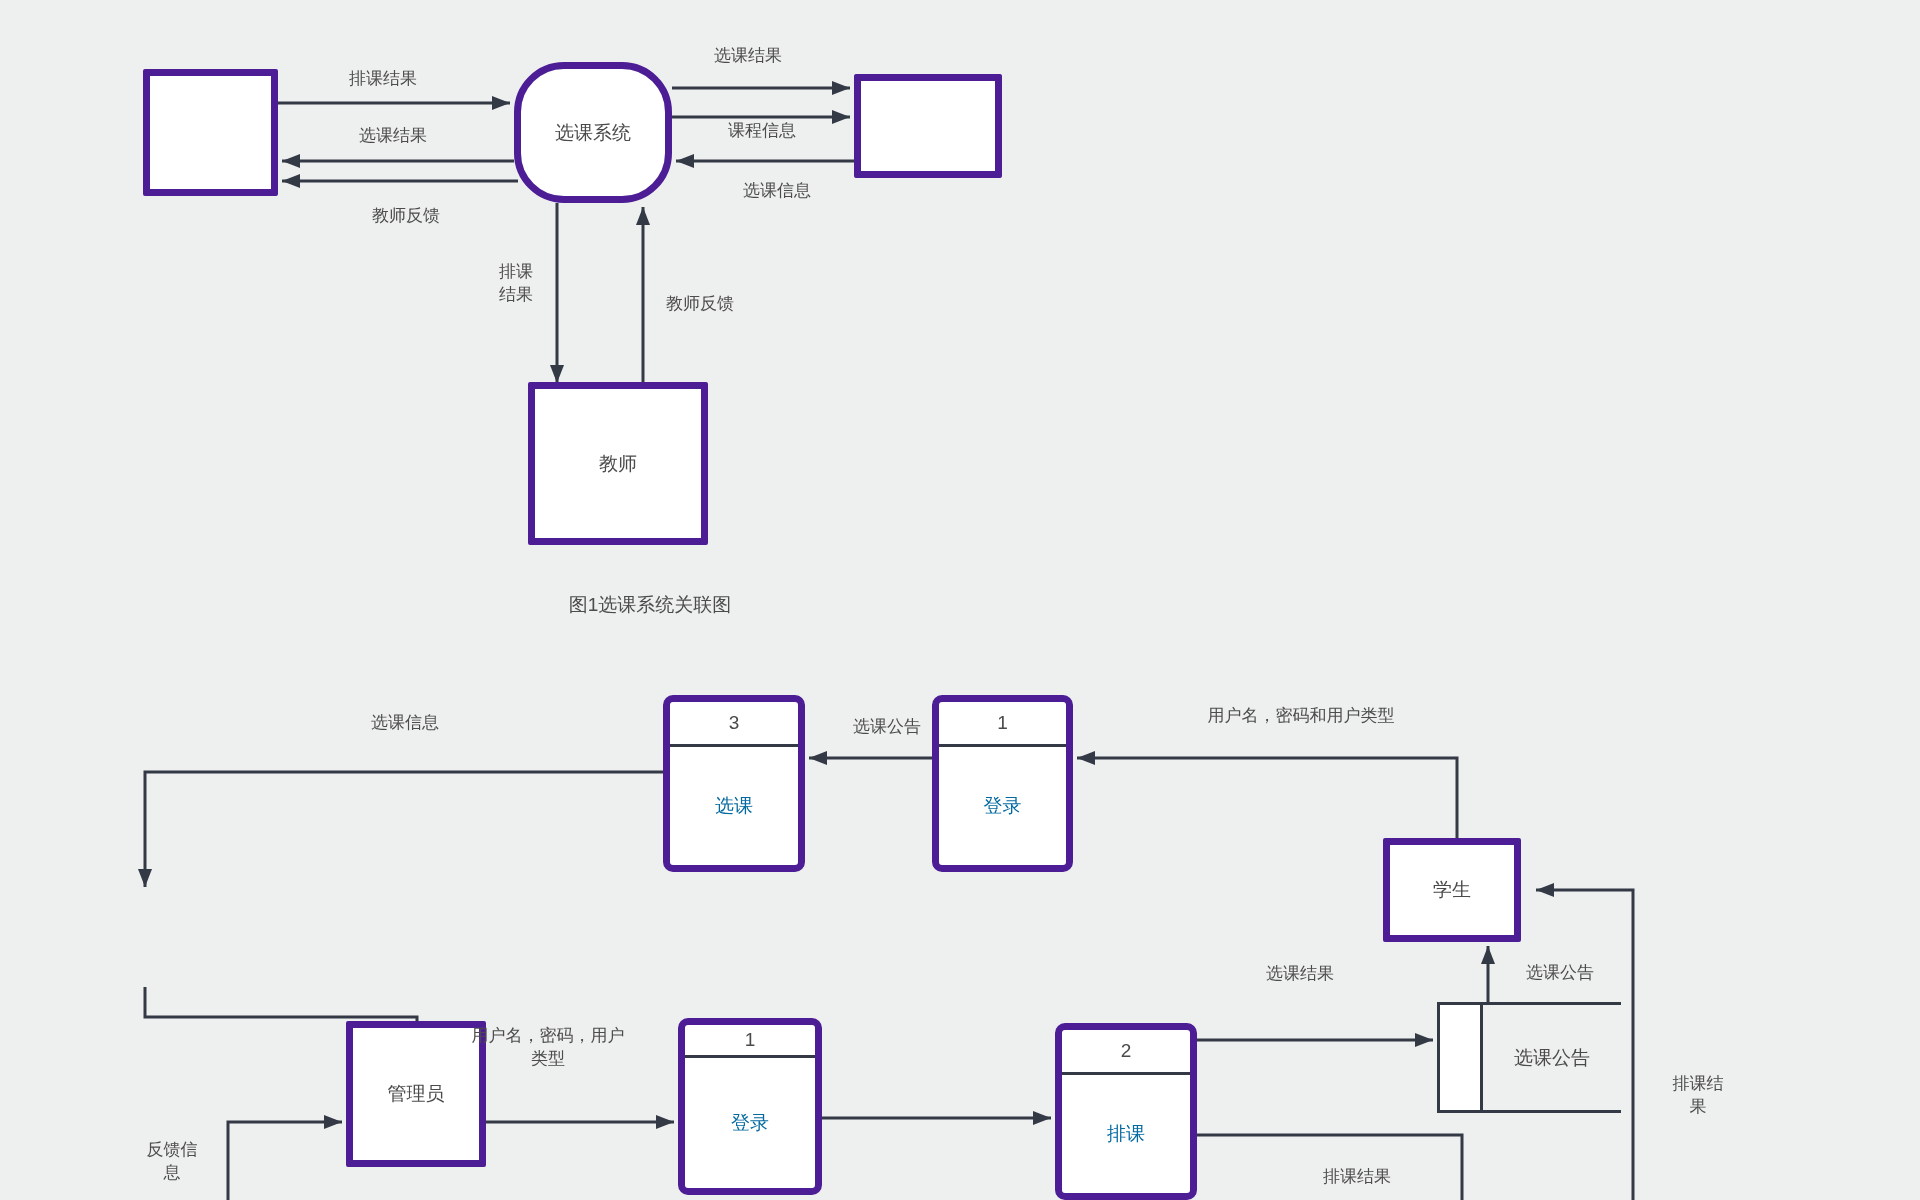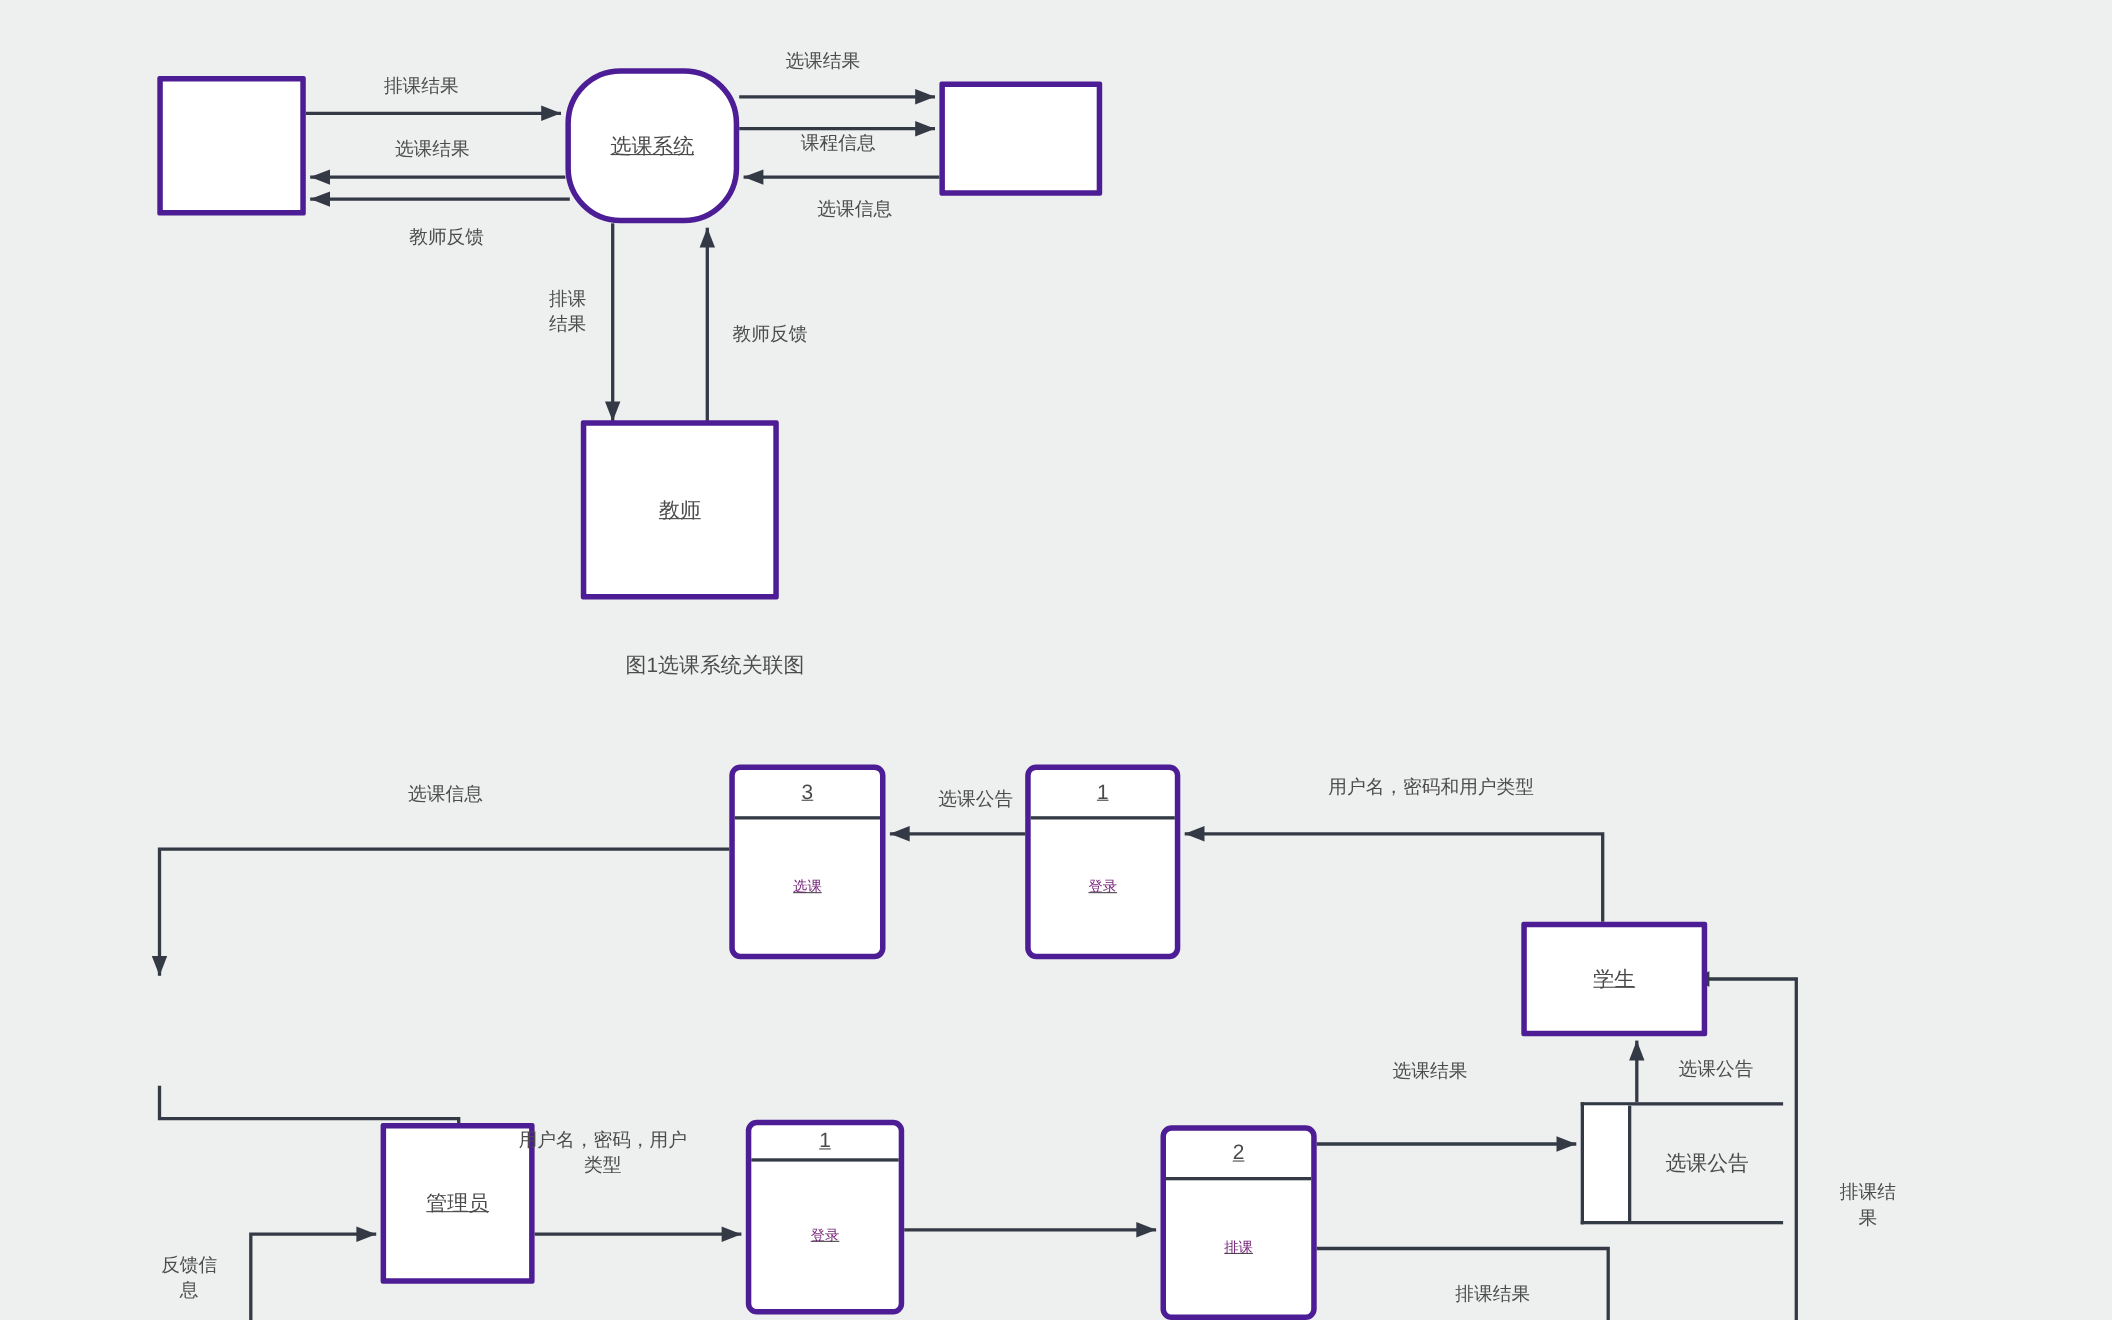--- a/index.html
+++ b/index.html
@@ -11,40 +11,39 @@
     position:relative;
     width:1920px;height:1200px;
     background:#eeefef;
     overflow:hidden;
   }
   #wires{position:absolute;left:0;top:0;width:1920px;height:1200px;}
   .box{
     position:absolute;
     box-sizing:border-box;
     background:#ffffff;
-    border:5px solid #4c1d95;
+    border:7px solid #4c1d95;
     display:flex;align-items:center;justify-content:center;
     color:#4a4a4a;font-size:19px;
     border-radius:2px;
-    text-decoration:underline;
   }
   .process{
     border-radius:10px;
     display:flex;flex-direction:column;align-items:stretch;justify-content:flex-start;
     padding:0;
   }
   .process .phead{
     box-sizing:border-box;
     border-bottom:3px solid #333a46;
     display:flex;align-items:center;justify-content:center;
     color:#4a4a4a;font-size:19px;
   }
   .process .pbody{
     flex:1;display:flex;align-items:center;justify-content:center;
-    color:#701a75;font-size:13px;
+    color:#0369a1;font-size:19px;
   }
   .syshape{
     border-radius:50px;
   }
   .store{
     position:absolute;box-sizing:border-box;
     background:#eeefef;
     border-top:3px solid #333a46;
     border-bottom:3px solid #333a46;
     border-left:3px solid #333a46;
@@ -135,21 +134,21 @@
   <div class="box process" style="left:663px;top:695px;width:142px;height:177px;">
     <div class="phead" style="height:45px;">3</div>
     <div class="pbody">选课</div>
   </div>
 
   <div class="box process" style="left:932px;top:695px;width:141px;height:177px;">
     <div class="phead" style="height:45px;">1</div>
     <div class="pbody">登录</div>
   </div>
 
-  <div class="box" style="left:1383px;top:838px;width:169px;height:104px;">
+  <div class="box" style="left:1383px;top:838px;width:138px;height:104px;">
     <span>学生</span>
   </div>
 
 
   <div class="box" style="left:346px;top:996px;width:140px;height:146px;margin-top:25px;">
     <span>管理员</span>
   </div>
 
   <div class="box process" style="left:678px;top:1018px;width:144px;height:177px;">
     <div class="phead" style="height:33px;">1</div>

